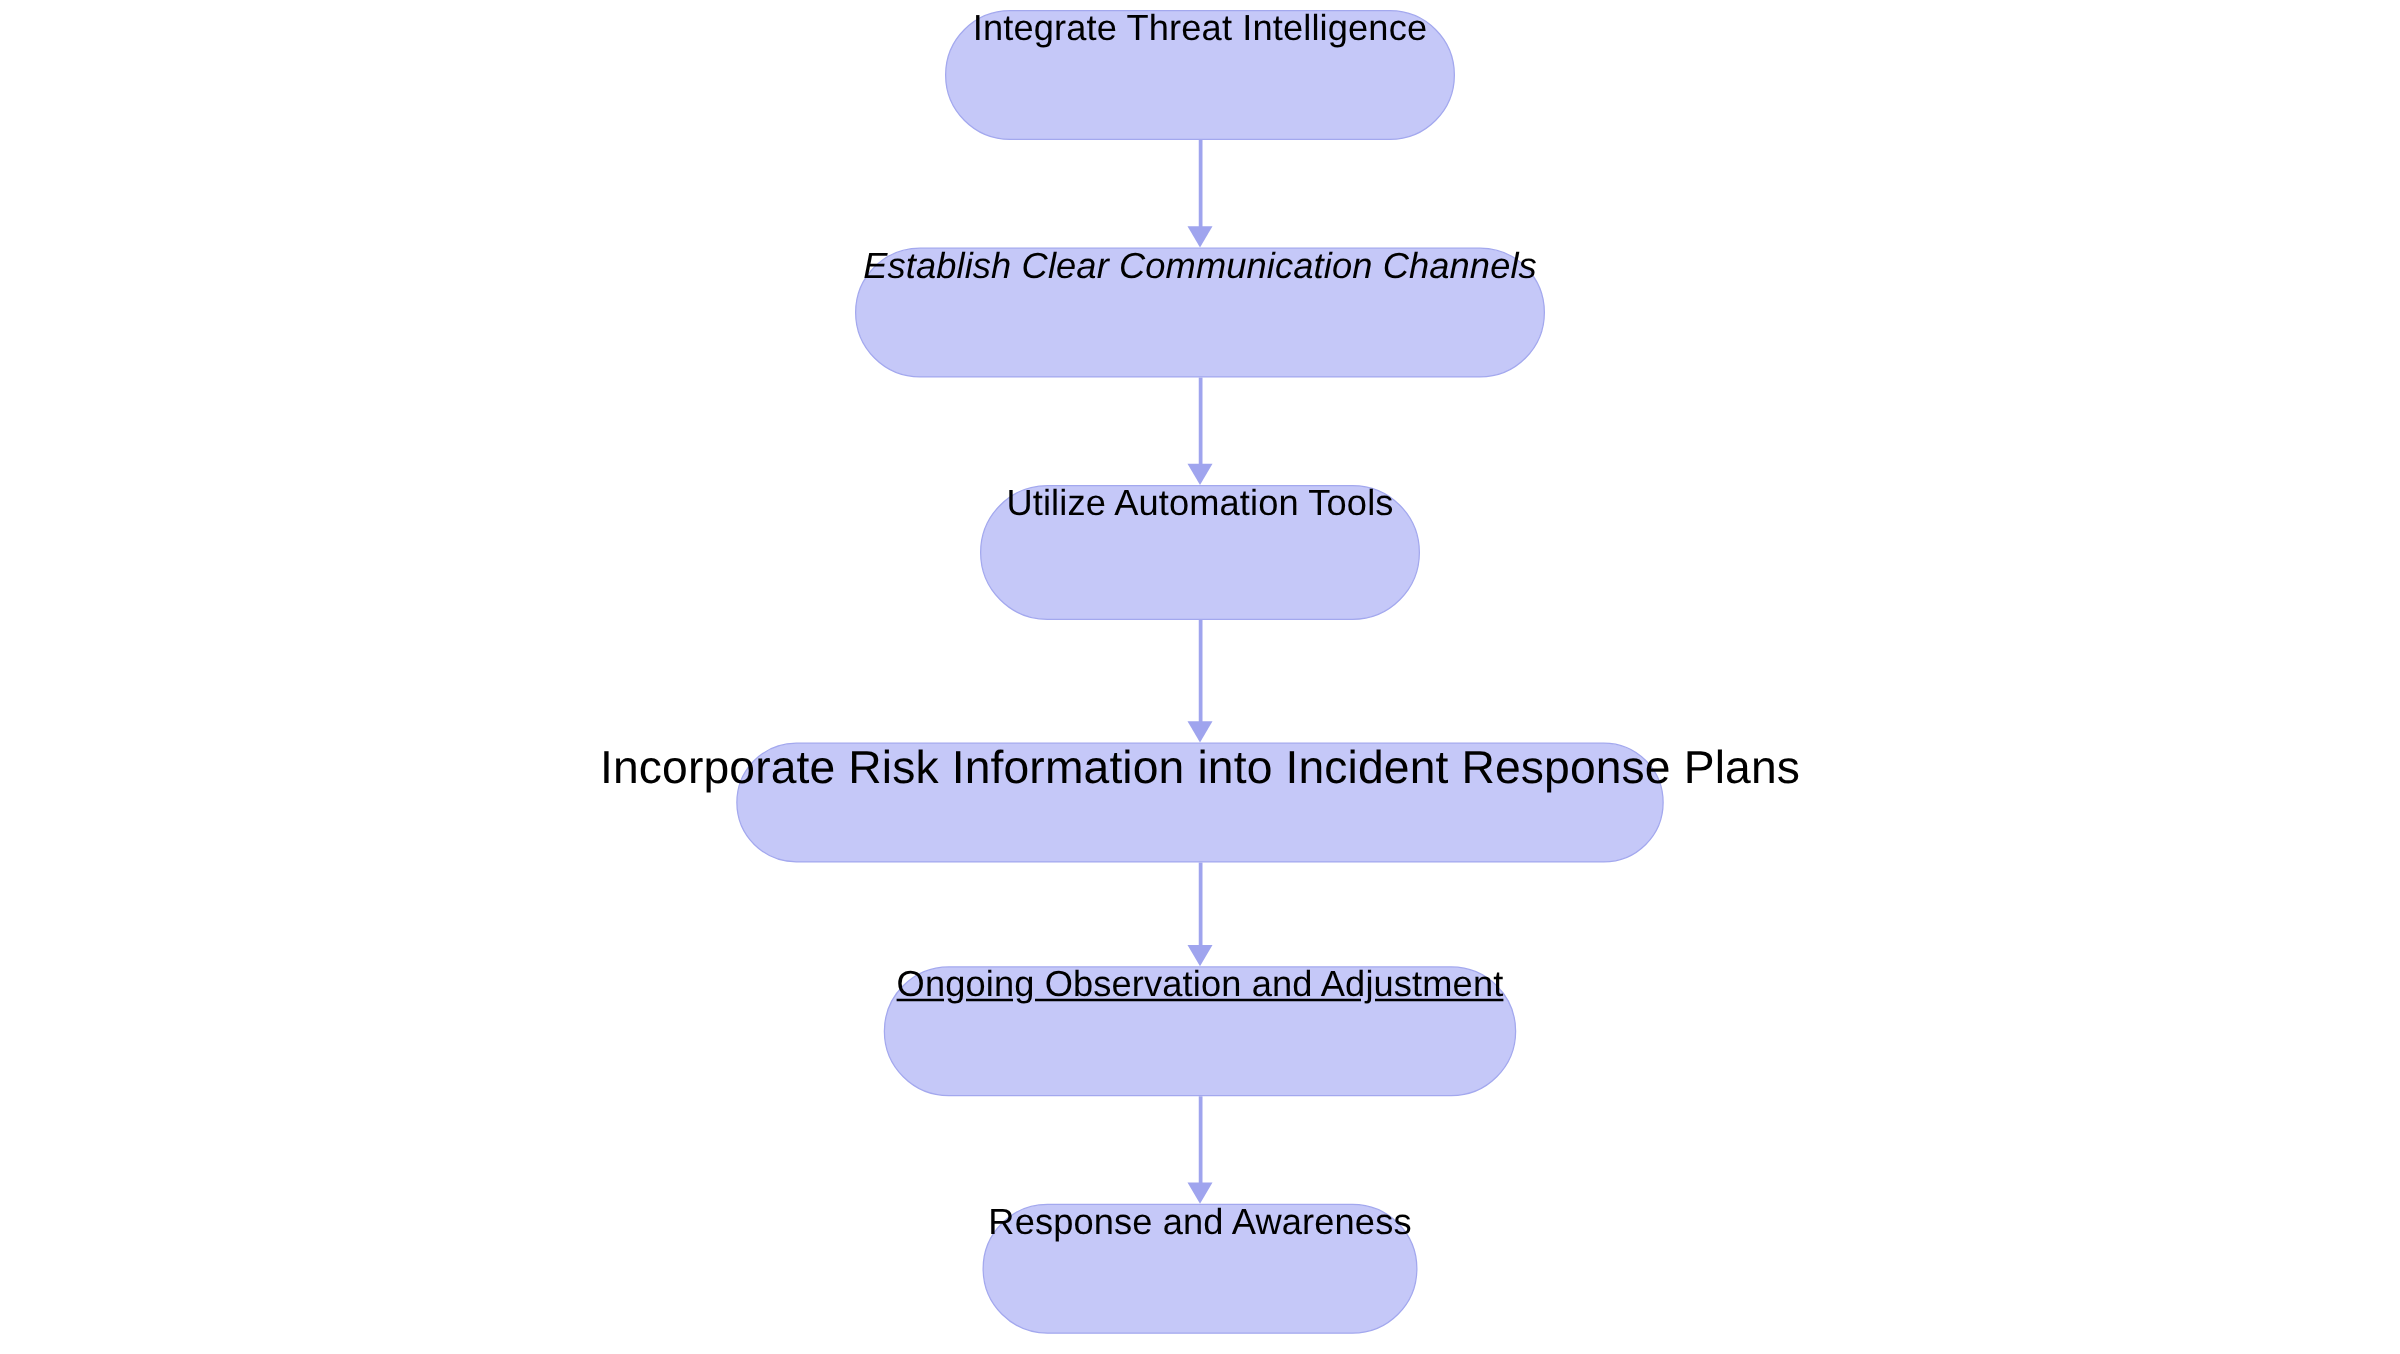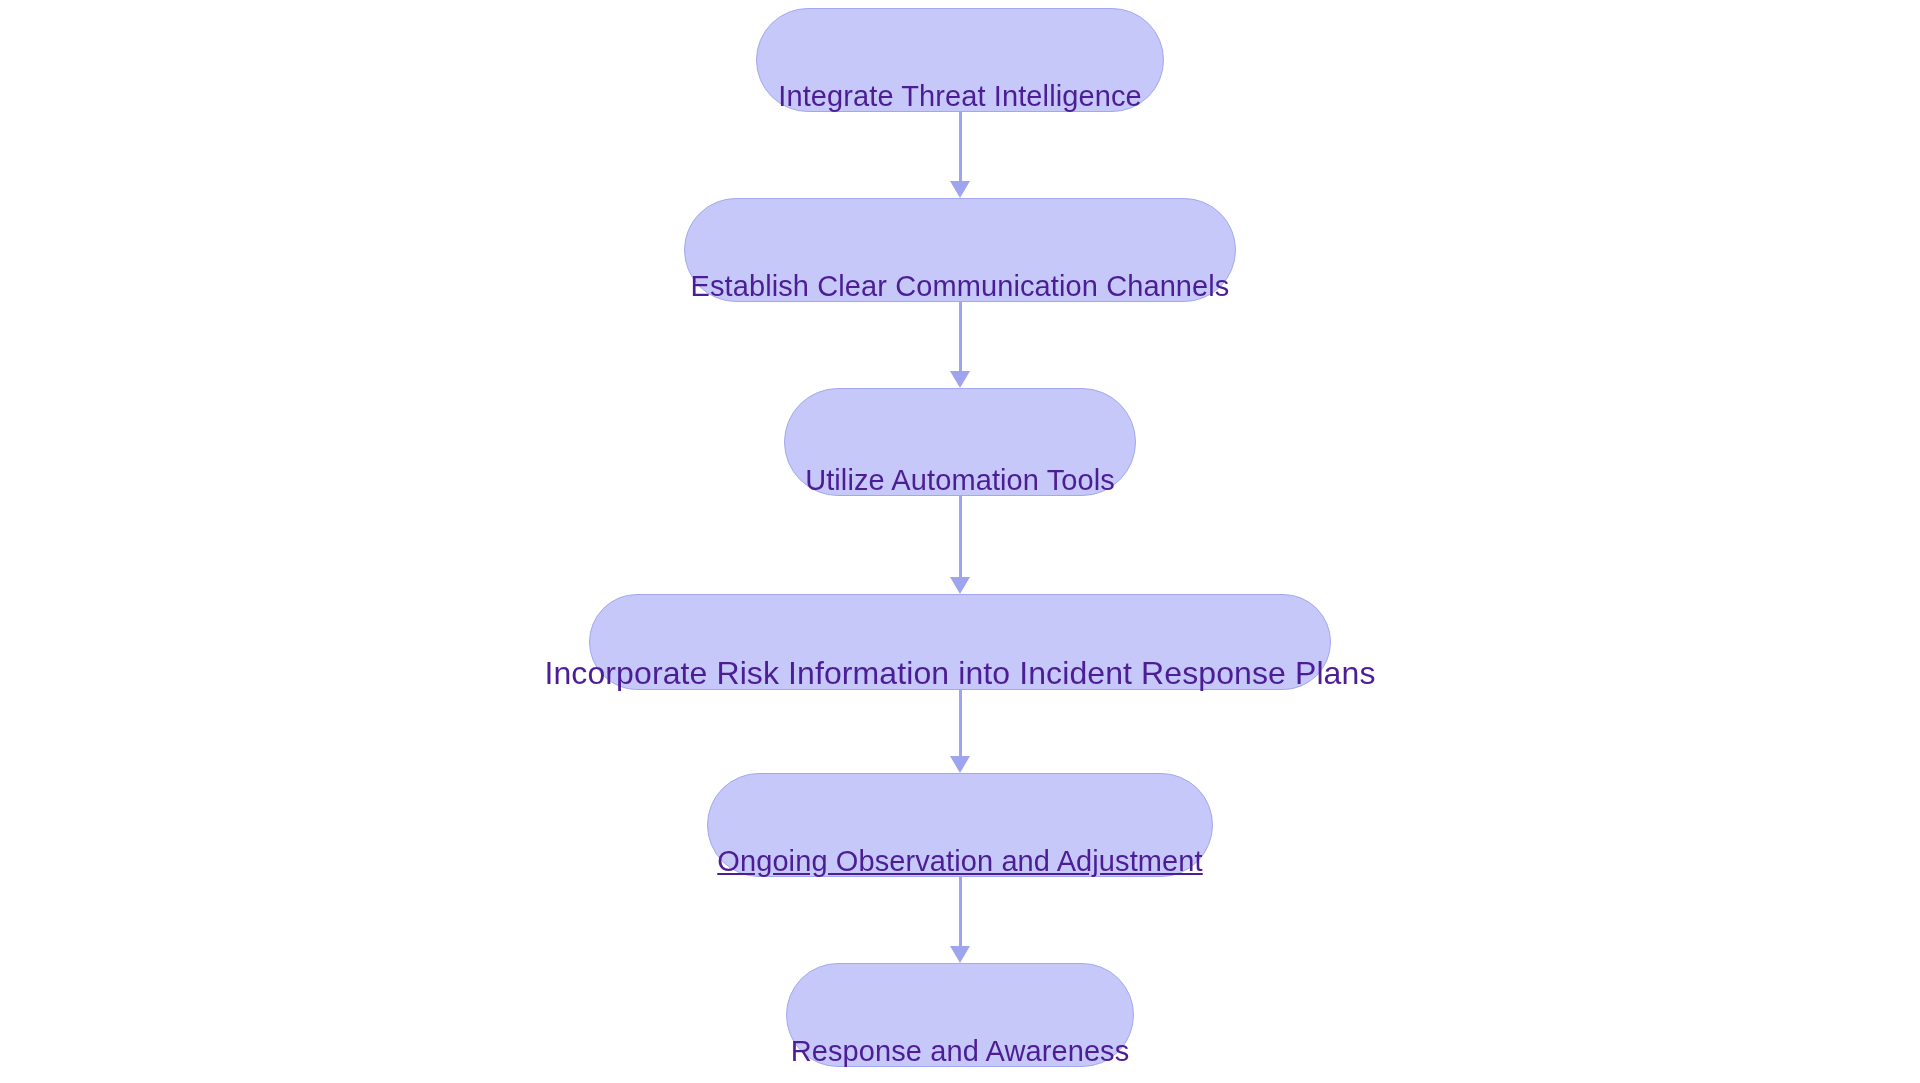--- a/index.html
+++ b/index.html
@@ -28,26 +28,26 @@
     height: 1083px;
     display: flex;
     flex-direction: column;
     align-items: center;
     justify-content: flex-start;
   }
 
   .node {
     box-sizing: border-box;
     display: flex;
-    align-items: flex-end;
+    align-items: flex-start;
     justify-content: center;
     background: #c5c8f8;
     border: 1.6px solid #a3a8ee;
     border-radius: 9999px;
-    color: #4c1d95;
+    color: #000000;
     font-family: "Liberation Sans", sans-serif;
     font-size: 29px;
     font-weight: 400;
     letter-spacing: 0.1px;
     white-space: nowrap;
     text-align: center;
     line-height: 1;
   }
 
   .node-label {
@@ -74,23 +74,23 @@
     height: 0;
     border-left: 10.5px solid transparent;
     border-right: 10.5px solid transparent;
     border-top: 17px solid #9fa4ee;
     flex: 0 0 auto;
     margin-top: -1px;
   }
 
   
   .n0 { width: 408px; height: 104px; margin-top: 8px; }
-  .n1 { width: 552px; height: 104px; }
+  .n1 { width: 552px; height: 104px; font-style: italic; }
   .n2 { width: 352px; height: 108px; }
-  .n3 { width: 742px; height: 96px;  font-size: 32px; }
+  .n3 { width: 742px; height: 96px;  font-size: 37px; }
   .n4 { width: 506px; height: 104px; text-decoration: underline; }
   .n5 { width: 348px; height: 104px; }
 
   .c0 { height: 86px; }
   .c1 { height: 86px; }
   .c2 { height: 98px; }
   .c3 { height: 83px; }
   .c4 { height: 86px; }
 </style>
 </head>

